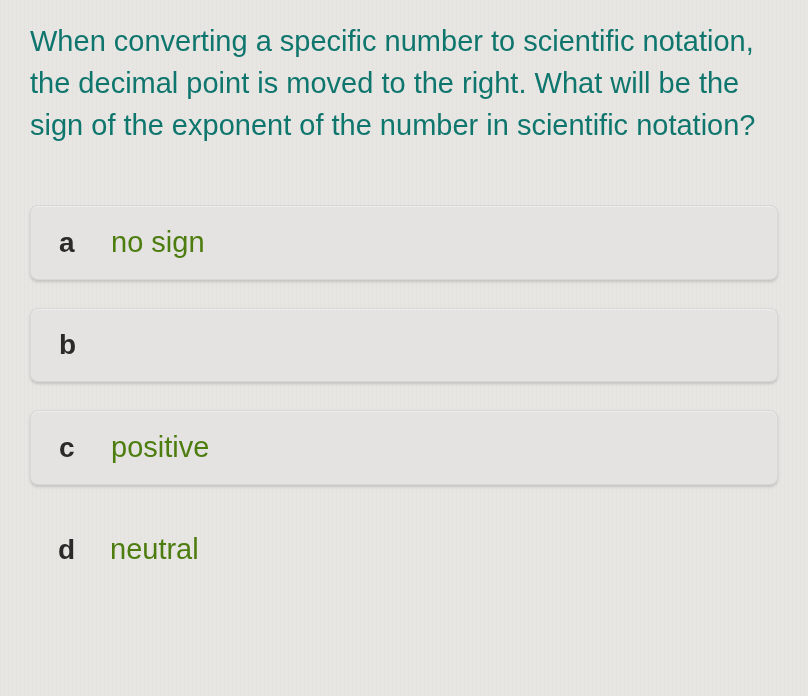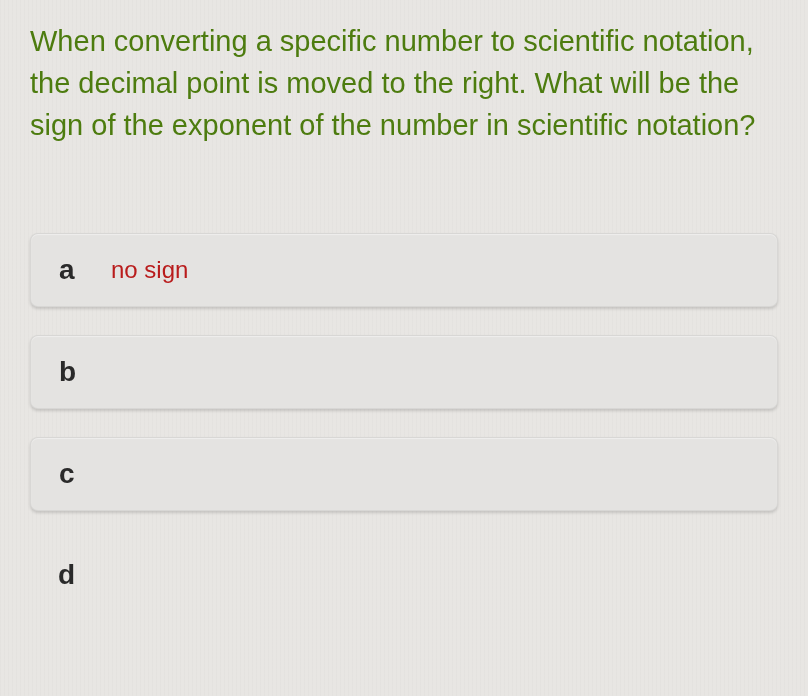--- a/index.html
+++ b/index.html
@@ -9,24 +9,24 @@
     }
     body {
       width: 808px;
       height: 696px;
       background: #e8e6e3;
       font-family: Arial, Helvetica, sans-serif;
       padding: 20px 30px;
       background-image: repeating-linear-gradient(90deg, rgba(0,0,0,0.015) 0px, rgba(0,0,0,0.015) 1px, transparent 1px, transparent 4px);
     }
     .question-text {
-      color: #4d7c0f;
+      color: #0f766e;
       font-size: 29px;
       line-height: 1.45;
-      margin-bottom: 87px;
+      margin-bottom: 59px;
       padding-right: 5px;
     }
     .options {
       display: flex;
       flex-direction: column;
       gap: 28px;
     }
     .option {
       background: #e4e3e1;
       border-radius: 8px;
@@ -44,36 +44,38 @@
       border: none;
       padding-bottom: 0;
     }
     .option-letter {
       font-weight: bold;
       color: #2a2a2a;
       font-size: 28px;
       min-width: 24px;
     }
     .option-text {
-      color: #b91c1c;
-      font-size: 24px;
+      color: #4d7c0f;
+      font-size: 29px;
     }
   </style>
 </head>
 <body>
 
 <div class="question-text">When converting a specific number to scientific notation, the decimal point is moved to the right. What will be the sign of the exponent of the number in scientific notation?</div>
 
 <div class="options">
   <div class="option">
     <span class="option-letter">a</span>
     <span class="option-text">no sign</span>
   </div>
   <div class="option">
     <span class="option-letter">b</span>
   </div>
   <div class="option">
     <span class="option-letter">c</span>
+    <span class="option-text">positive</span>
   </div>
   <div class="option last">
     <span class="option-letter">d</span>
+    <span class="option-text">neutral</span>
   </div>
 </div>
 
 </body></html>

